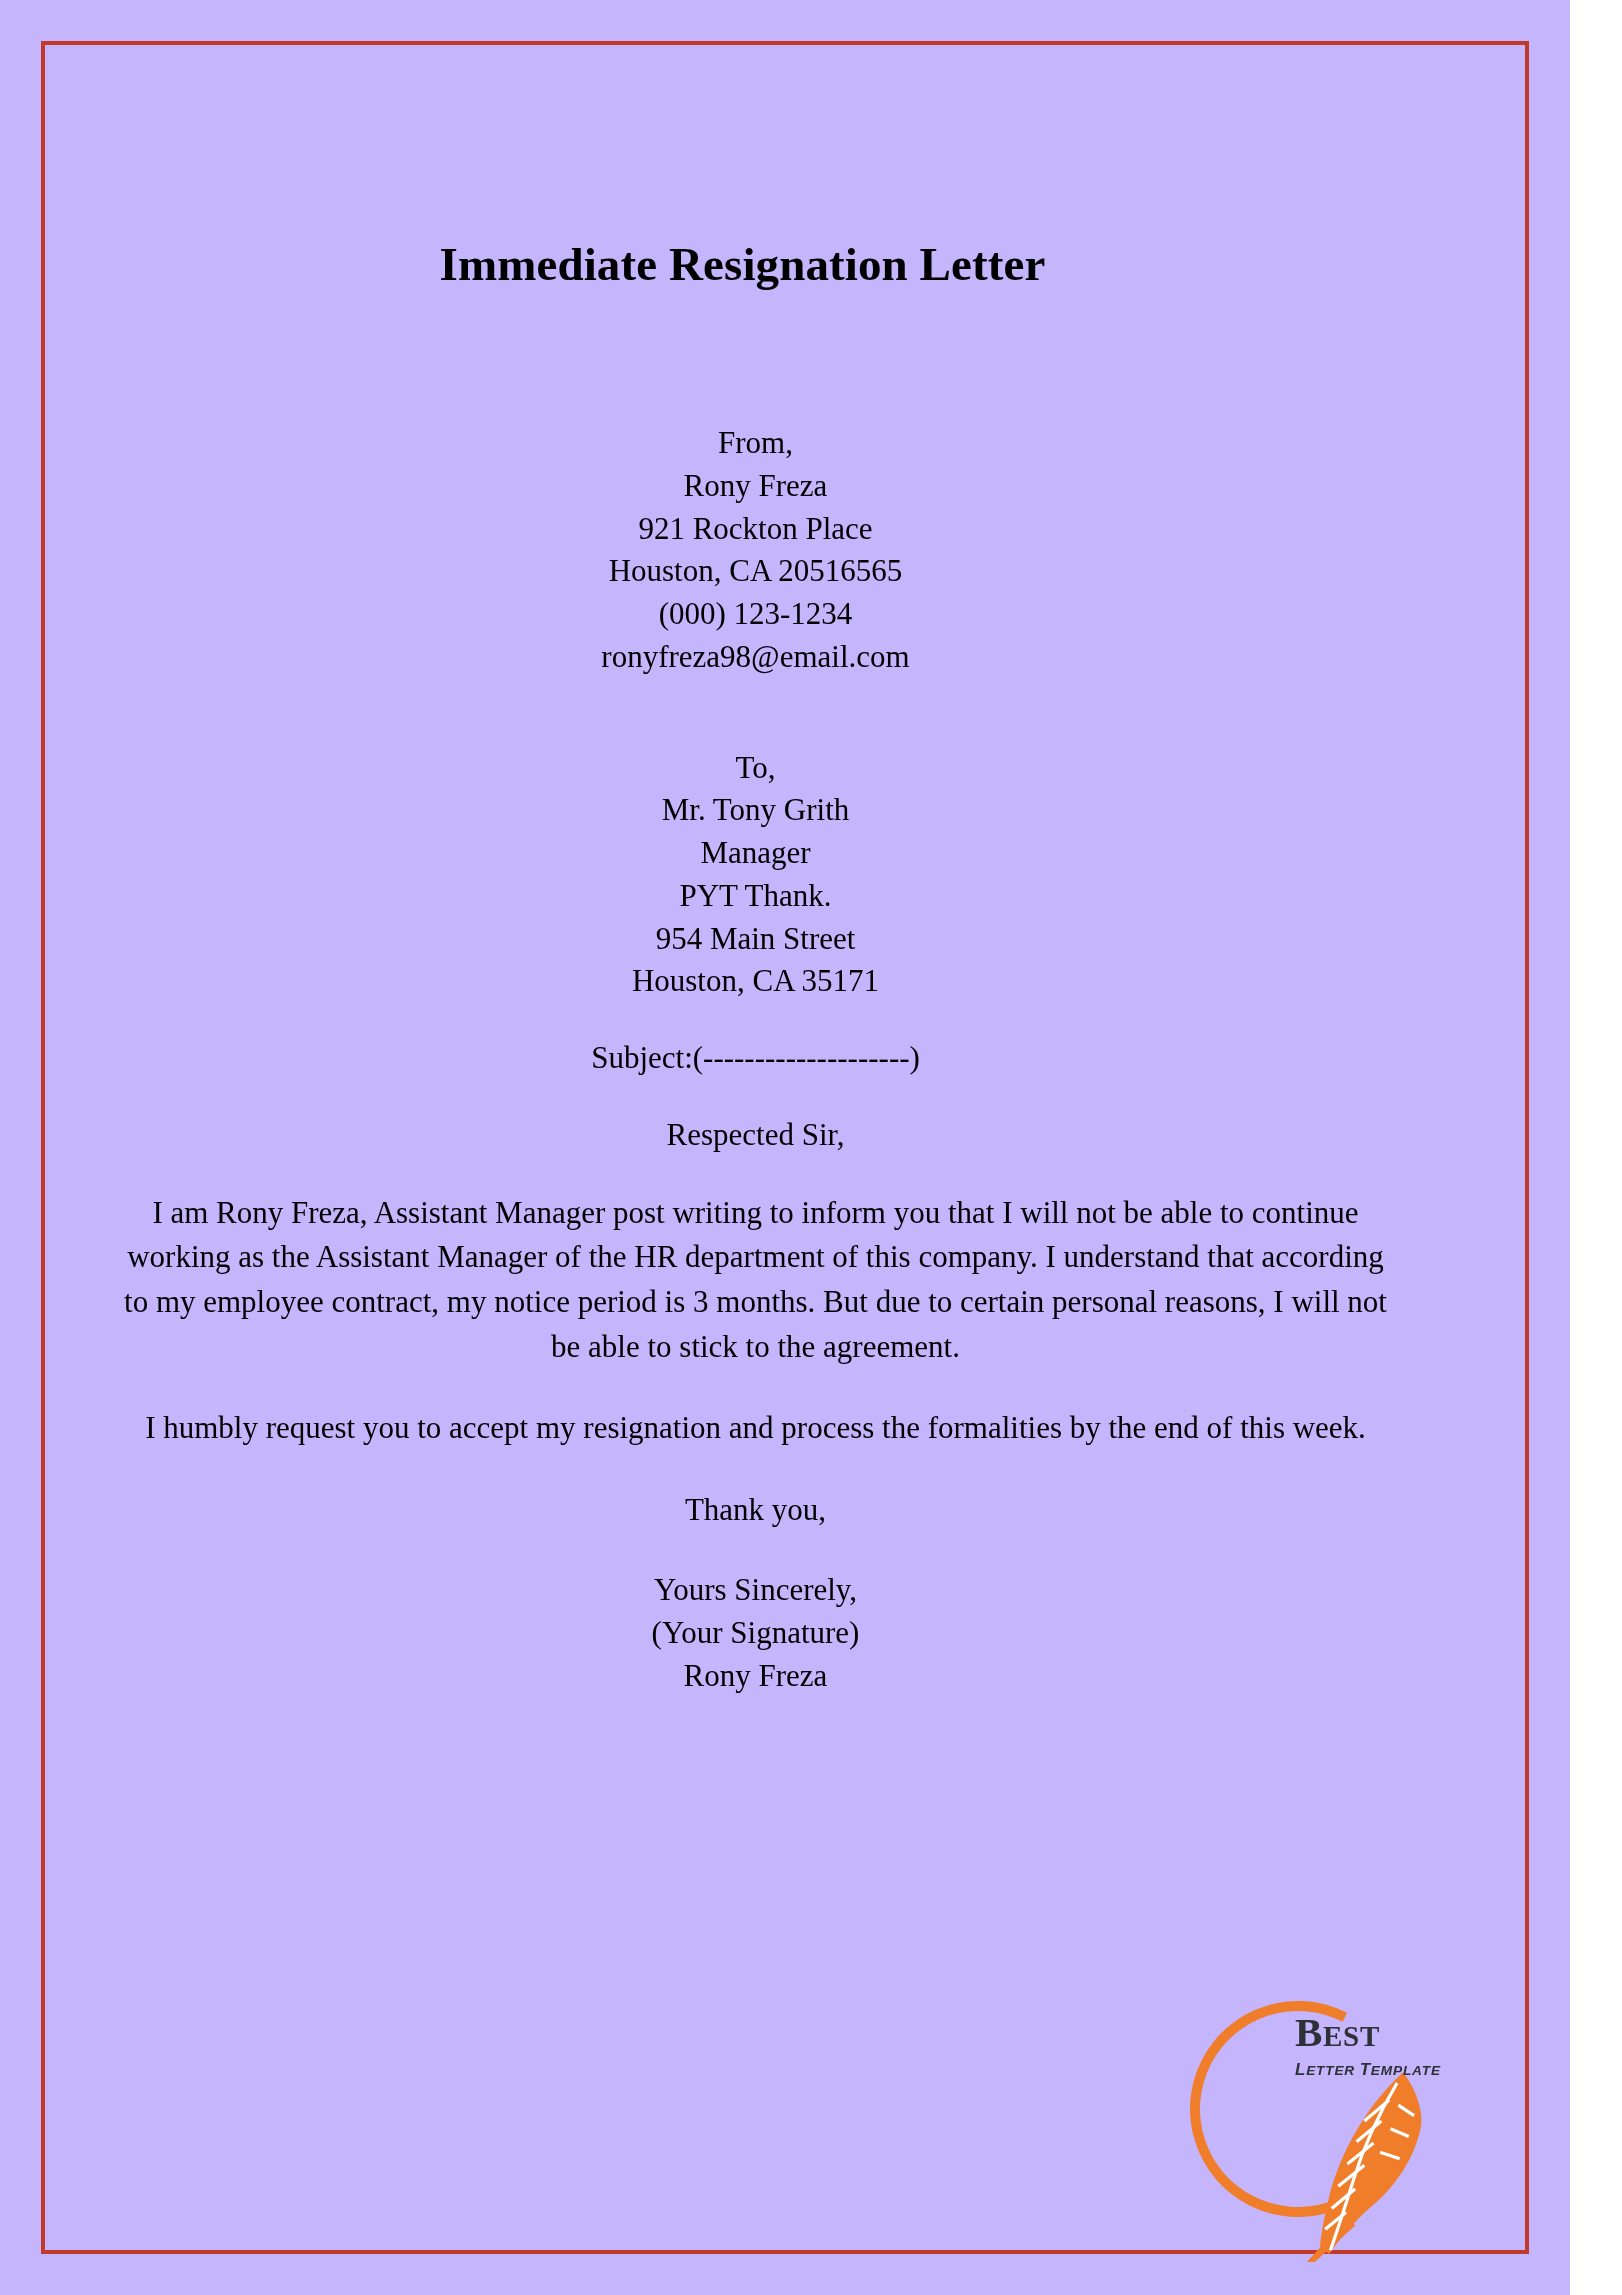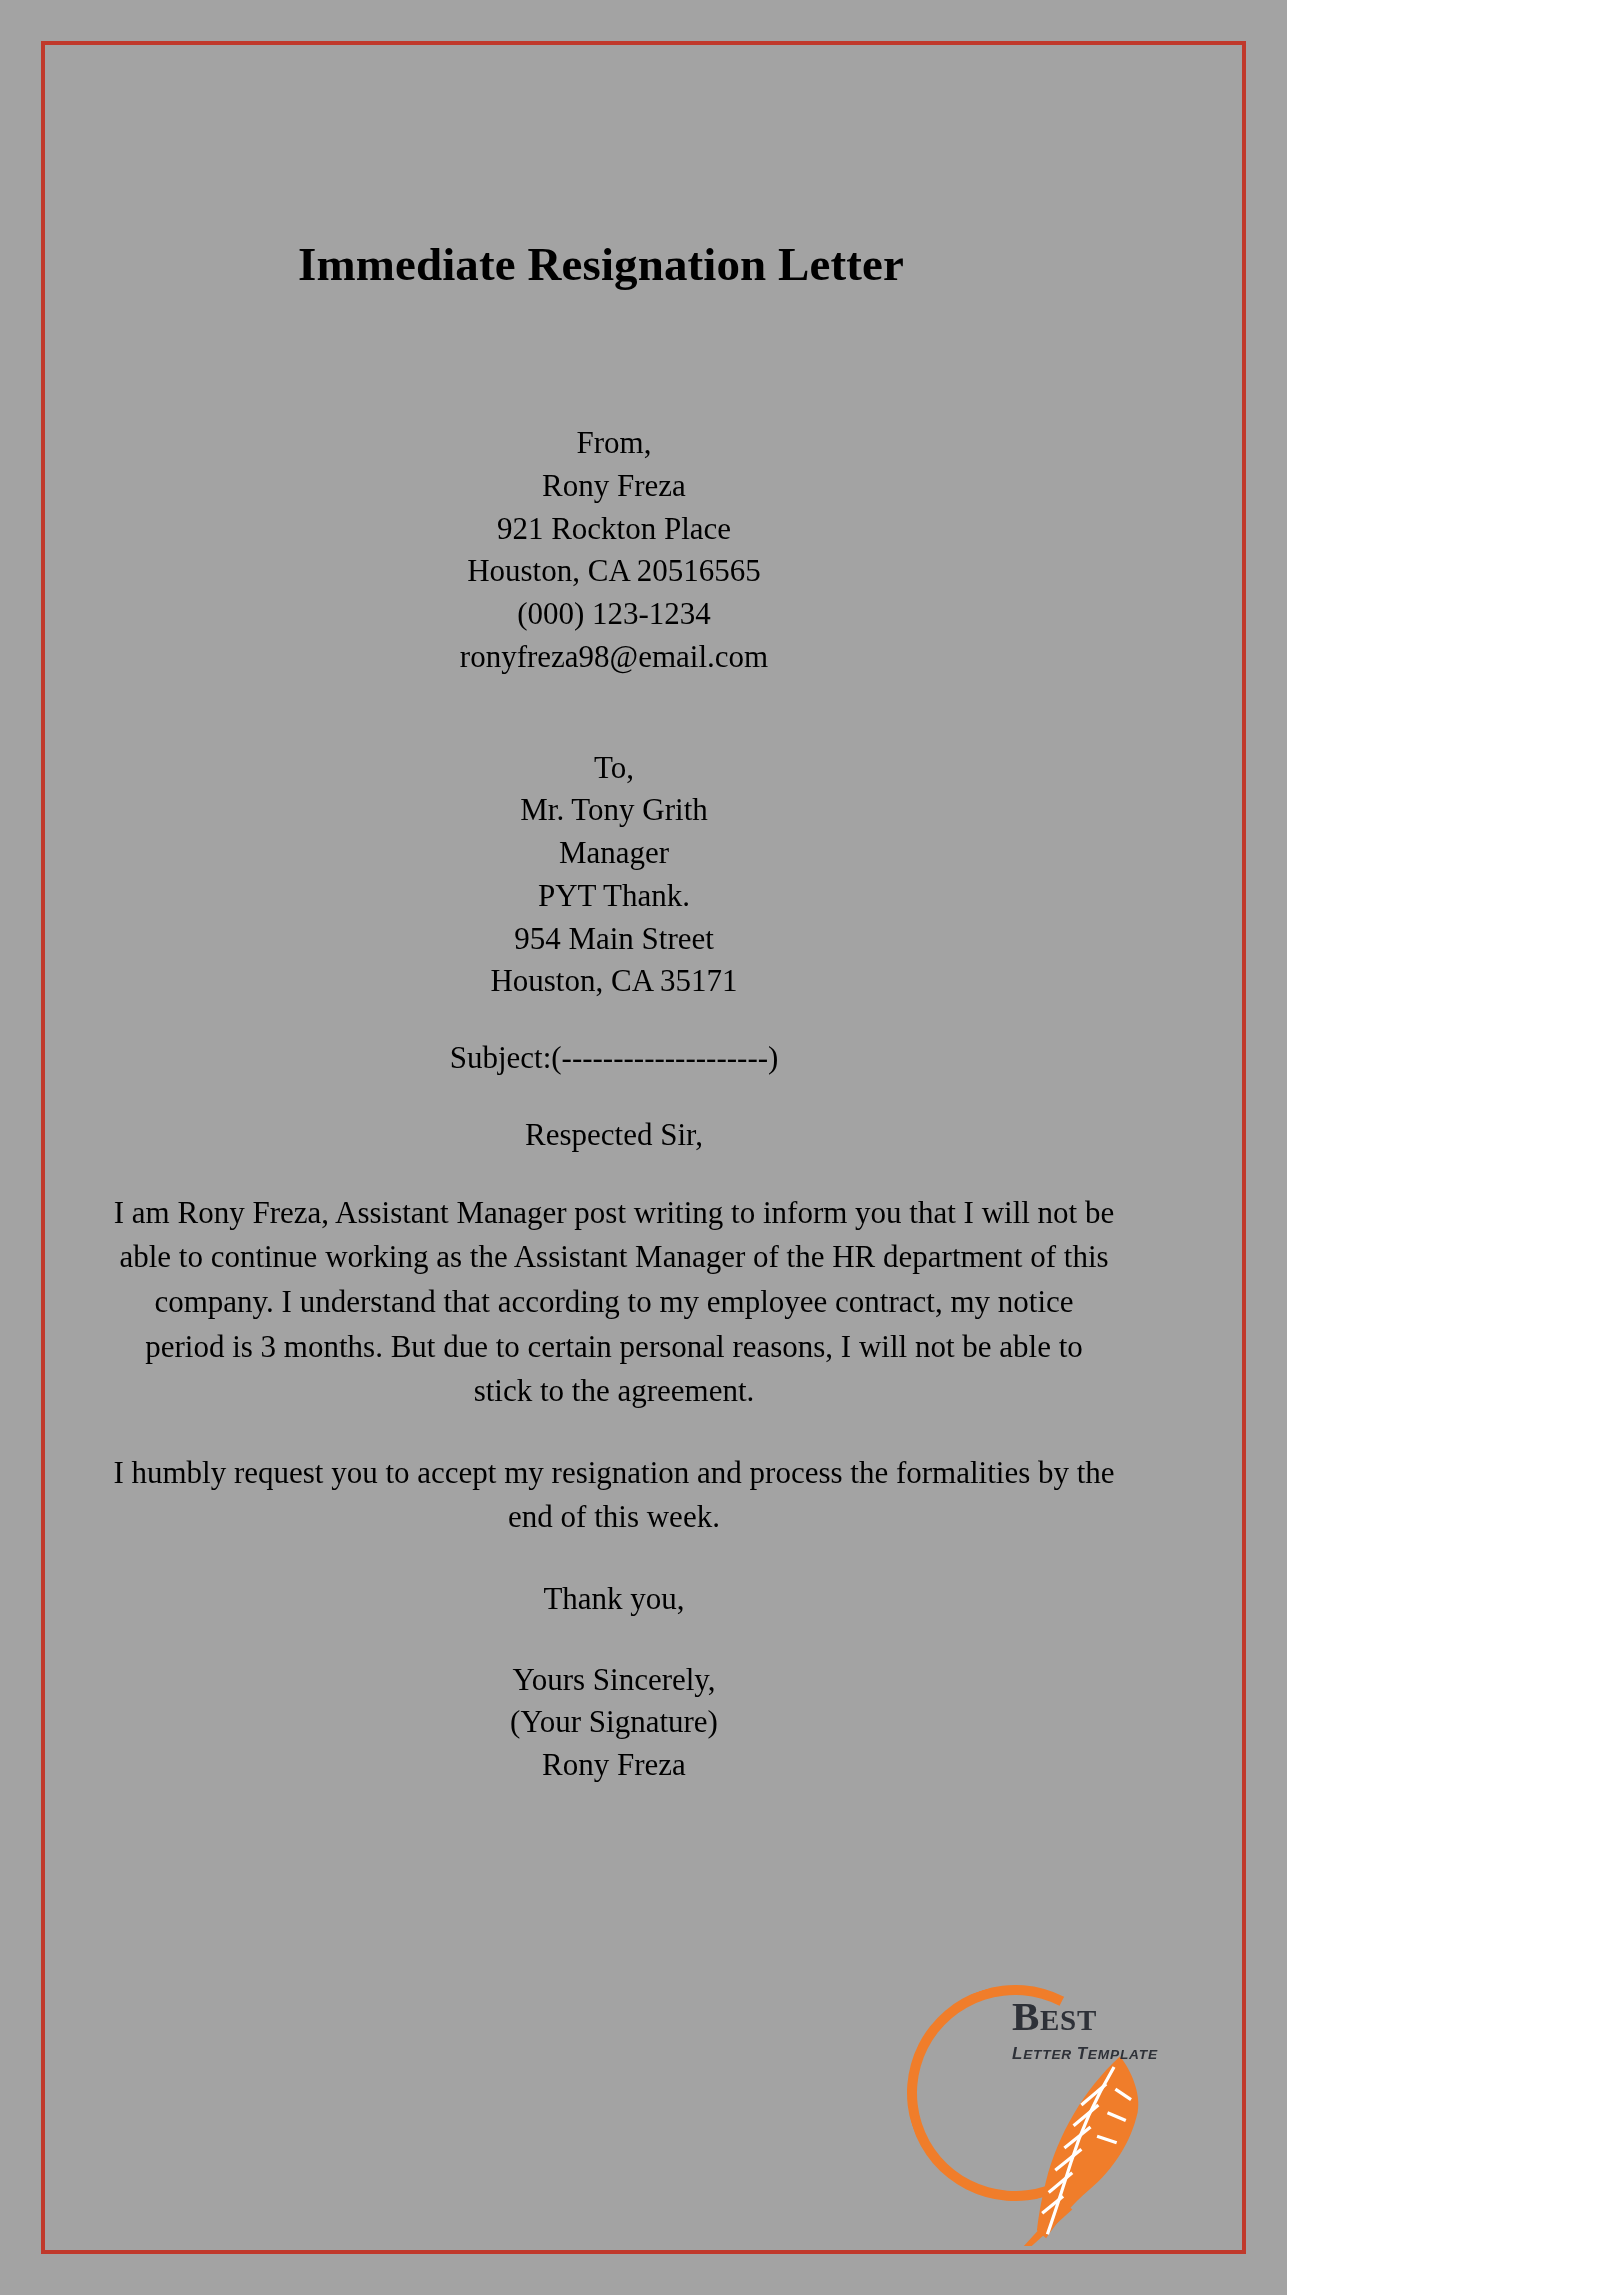--- a/index.html
+++ b/index.html
@@ -11,23 +11,23 @@
     width: 1623px;
     height: 2295px;
     font-family: "Liberation Serif", serif;
     color: #000000;
     position: relative;
     overflow: hidden;
   }
   .page {
     position: absolute;
     top: 0; left: 0;
-    width: 1287px;
+    width: 1570px;
     height: 2295px;
-    background: #a3a3a3;
+    background: #c4b5fd;
     box-sizing: border-box;
   }
   .border-frame {
     position: absolute;
     top: 41px;
     left: 41px;
     right: 41px;
     bottom: 41px;
     border: 4.6px solid #c0392b;
     box-sizing: border-box;
@@ -66,21 +66,21 @@
     line-height: 1.44;
     max-width: 1315px;
   }
   .block-spacer {
     height: 37px;
   }
   
   .logo {
     position: absolute;
     right: 79px;
-    bottom: 55px;
+    bottom: 39px;
     width: 301px;
     height: 275px;
   }
   .logo-arc {
     position: absolute;
     left: 0;
     top: 19.6px;
     width: 216px;
     height: 216px;
     border: 10.5px solid #f07d2a;

